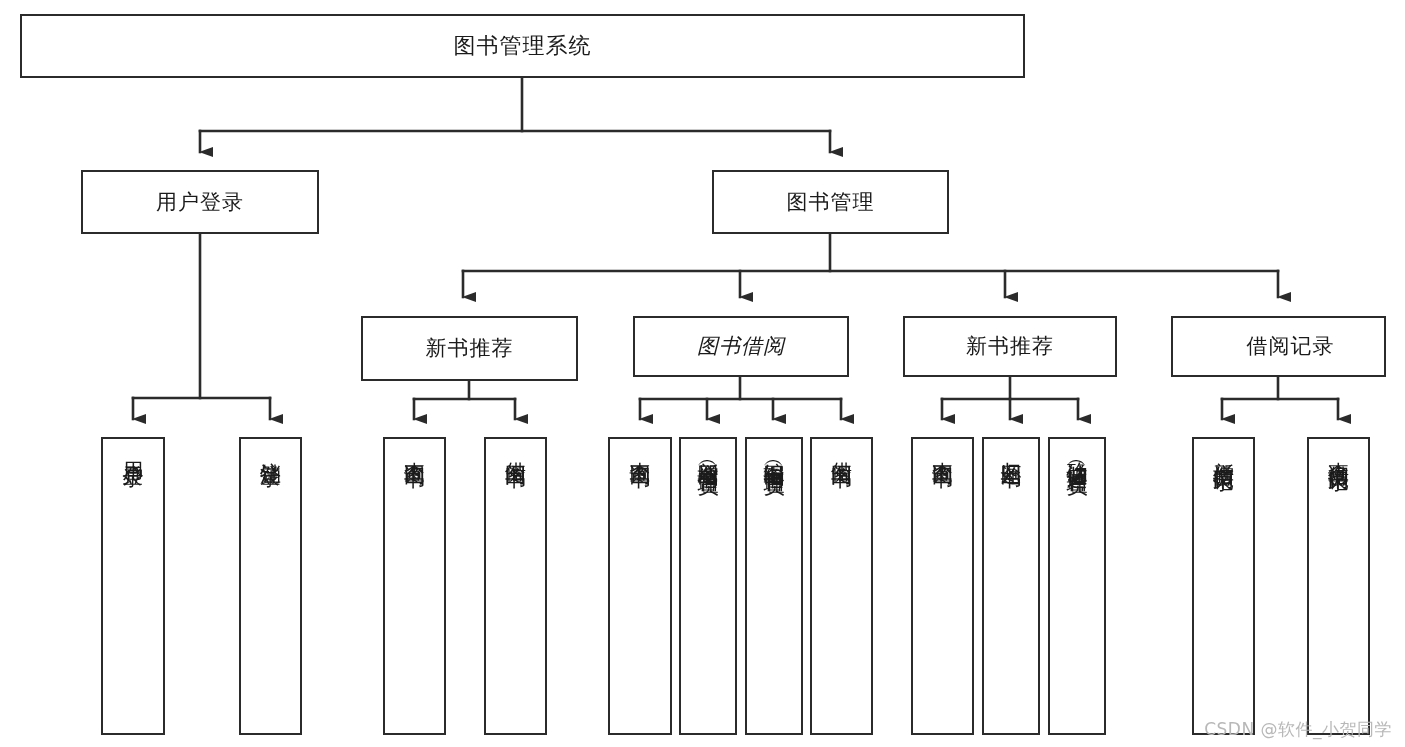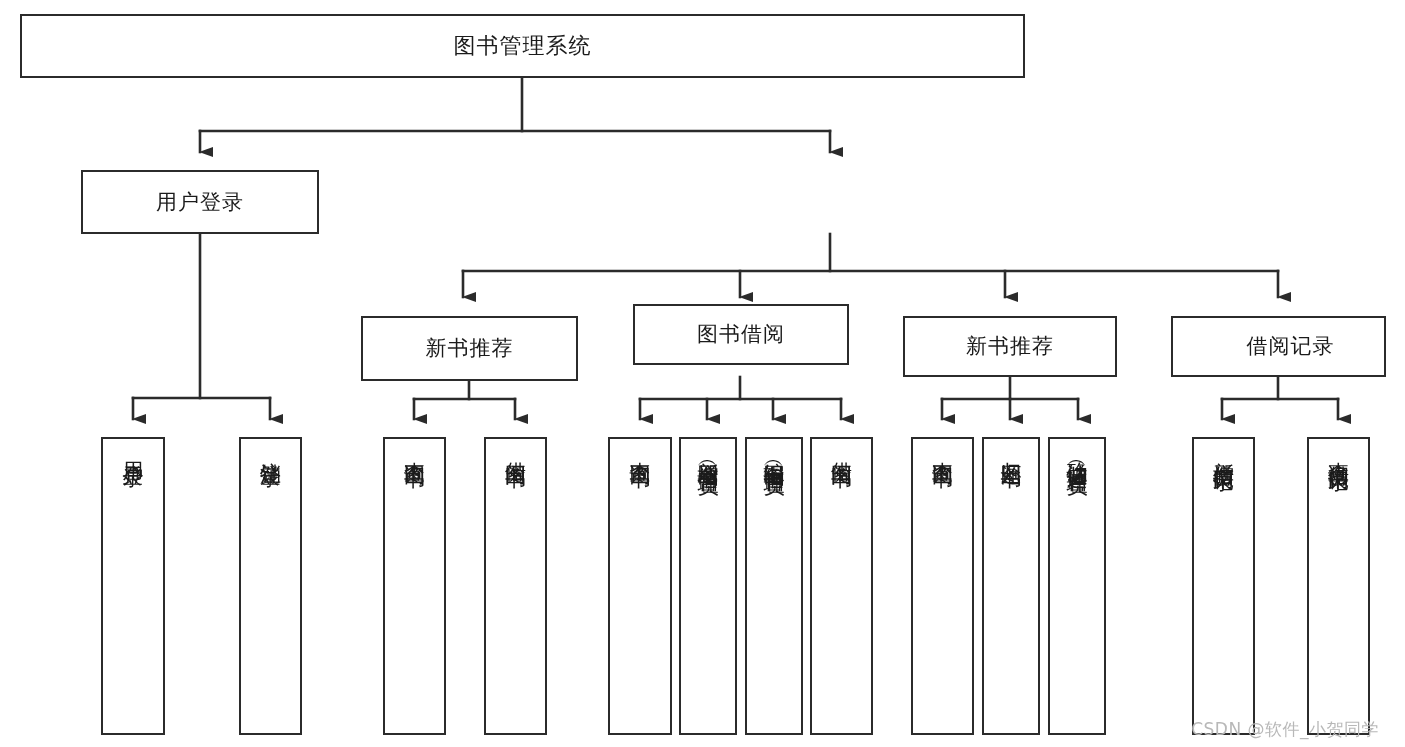--- a/index.html
+++ b/index.html
@@ -60,21 +60,21 @@
   .node.vert .label {
     writing-mode: vertical-rl;
     text-orientation: upright;
     font-size: 21px;
     line-height: 1.05;
     letter-spacing: 2px;
     white-space: nowrap;
   }
   #watermark {
     position: absolute;
-    right: 26px;
+    right: 13px;
     bottom: 6px;
     font-size: 17px;
     color: #b8b8b8;
     letter-spacing: 0.5px;
     white-space: nowrap;
     user-select: none;
   }
 </style>
 </head>
 <body>
@@ -132,26 +132,29 @@
   </svg>
 
   <div class="node horiz root" style="left:20px; top:14px; width:1005px; height:64px;">
     <span class="label">图书管理系统</span>
   </div>
 
   <div class="node horiz" style="left:81px; top:170px; width:238px; height:64px;">
     <span class="label">用户登录</span>
   </div>
 
+  <div class="node horiz" style="left:712px; top:170px; width:237px; height:64px;">
+    <span class="label">图书管理</span>
+  </div>
 
   <div class="node horiz" style="left:361px; top:316px; width:217px; height:65px;">
     <span class="label">新书推荐</span>
   </div>
 
-  <div class="node horiz" style="left:633px; top:304px; width:216px; height:61px;">
+  <div class="node horiz" style="left:633px; top:316px; width:216px; height:61px;font-style:italic;">
     <span class="label">图书借阅</span>
   </div>
 
   <div class="node horiz" style="left:903px; top:316px; width:214px; height:61px;">
     <span class="label">新书推荐</span>
   </div>
 
   <div class="node horiz" style="left:1171px; top:316px; width:215px; height:61px;padding-left:24px;">
     <span class="label">借阅记录</span>
   </div>

